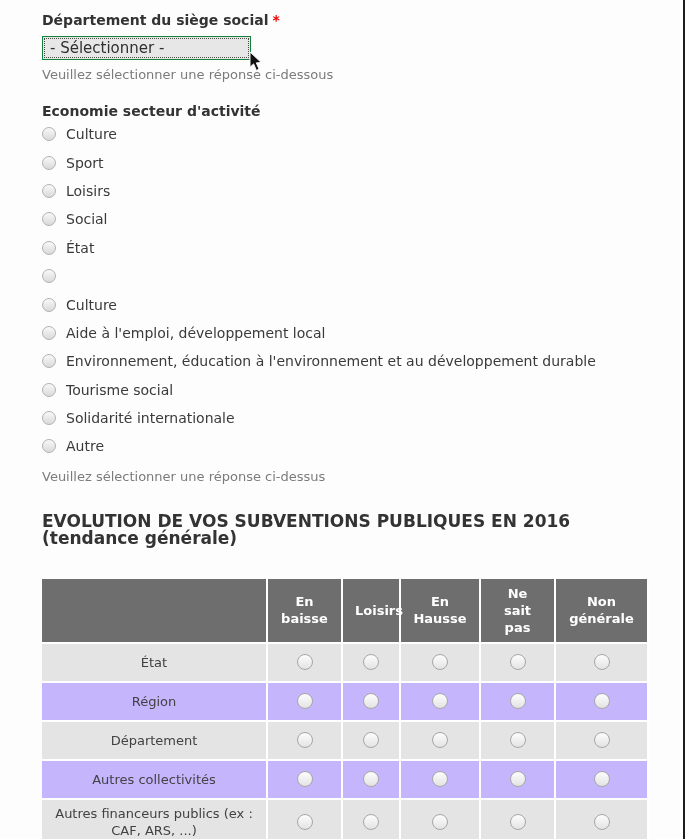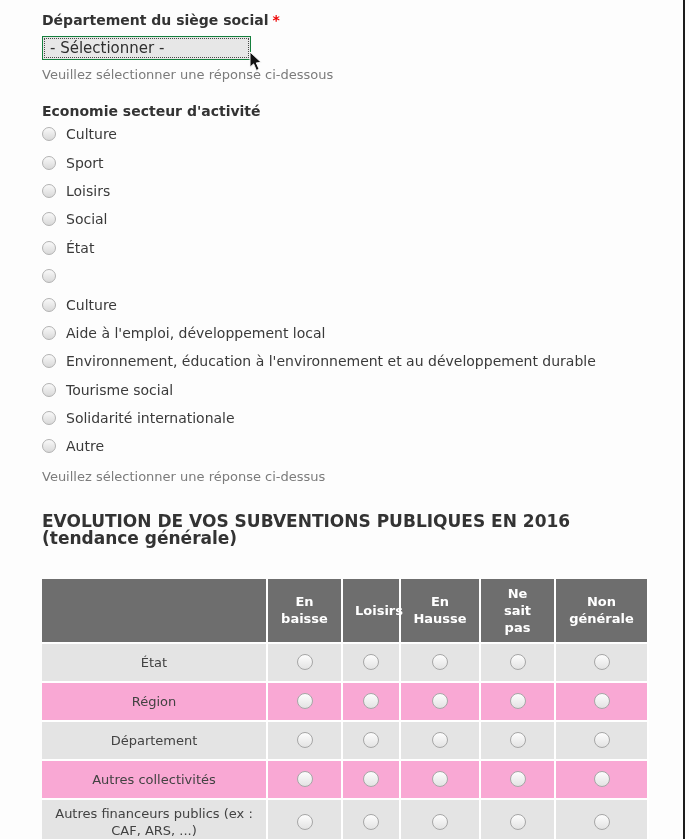--- a/index.html
+++ b/index.html
@@ -76,21 +76,21 @@
     background:#6e6e6e; color:#fff;
     font-weight:bold; font-size:13px;
     text-align:center; vertical-align:middle;
     padding:6px 12px; line-height:17px;
     height:33px;
   }
   table.matrix th.corner { padding:6px 8px; }
   table.matrix td { height:27px; vertical-align:middle; text-align:center; }
   table.matrix td.rowlabel { text-align:center; padding:5px 8px; line-height:17px; }
   table.matrix tr.stripe-dark td { background:#e4e4e4; }
-  table.matrix tr.stripe-light td { background:#f9a8d4; }
+  table.matrix tr.stripe-light td { background:#c4b5fd; }
   .matrix-radio {
     display:inline-block;
     width:14px; height:14px; border-radius:50%;
     border:1px solid #a6a6a6;
     background:linear-gradient(#fdfdfd,#e3e3e3);
     vertical-align:middle;
   }
 
   .edge-line {
     position:absolute; left:683px; top:0;

